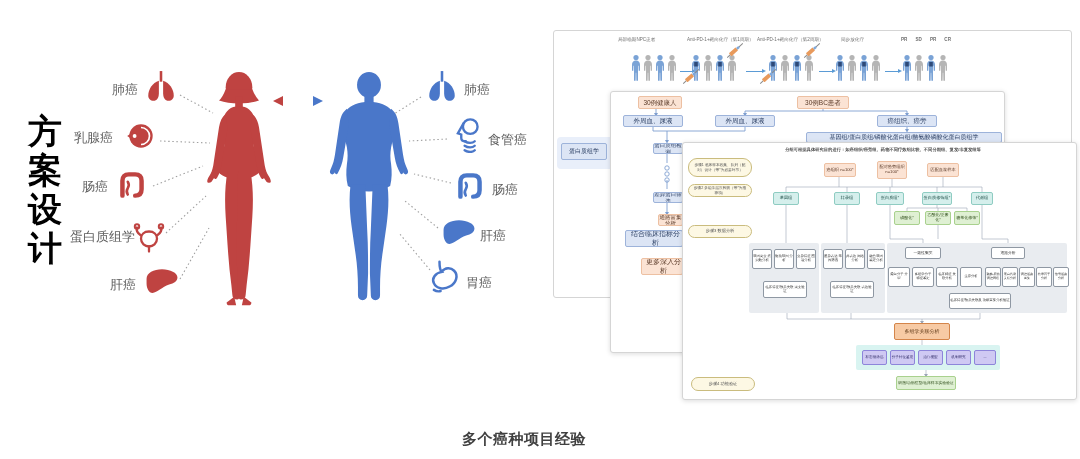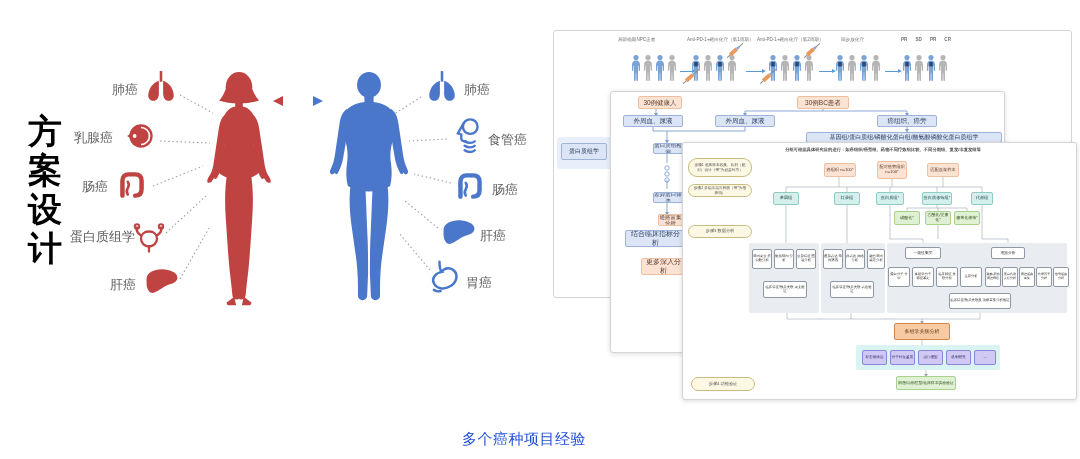--- a/index.html
+++ b/index.html
@@ -2,21 +2,21 @@
 <html><head>
 <meta charset="utf-8">
 <style>
 *{margin:0;padding:0;box-sizing:border-box}
 html,body{width:1080px;height:459px}
 body{font-family:"Liberation Sans","DejaVu Sans",sans-serif;background:#fff}
 .canvas{position:relative;width:1080px;height:459px;background:#fff;overflow:hidden}
 .abs{position:absolute}
 .vtitle{position:absolute;left:24px;top:112px;width:42px;text-align:center;font-weight:900;font-size:34px;line-height:39px;color:#000}
 .clabel{position:absolute;font-size:13px;color:#5f5f5f;white-space:nowrap}
-.caption{position:absolute;font-size:15px;font-weight:normal;color:#1d4ed8;letter-spacing:.5px}
+.caption{position:absolute;font-size:15px;font-weight:bold;color:#404040;letter-spacing:.5px}
 .tri{position:absolute;width:0;height:0}
 .panel{position:absolute;background:#fff;border:1px solid #d5d5d5;border-radius:3px}
 .bx{position:absolute;display:flex;align-items:center;justify-content:center;text-align:center;border-radius:2px;overflow:hidden;line-height:1.15}
 .b-blue{background:#dce5f5;border:.5px solid #9db3da;color:#2b3f63}
 .b-salmon{background:#fbe3d4;border:.5px solid #edc0a2;color:#5a3a28}
 .b-teal{background:#d5efec;border:.5px solid #8fccc2;color:#1f4f48}
 .b-green{background:#dff0d3;border:.5px solid #a9d18e;color:#375523}
 .b-cream{background:#fdf8e4;border:.6px solid #cabc7e;border-radius:9px;color:#555}
 .b-white{background:#fff;border:.4px solid #8f98a3;color:#333}
 .b-orange{background:#f7caa4;border:.6px solid #d4854a;color:#5a3413}

